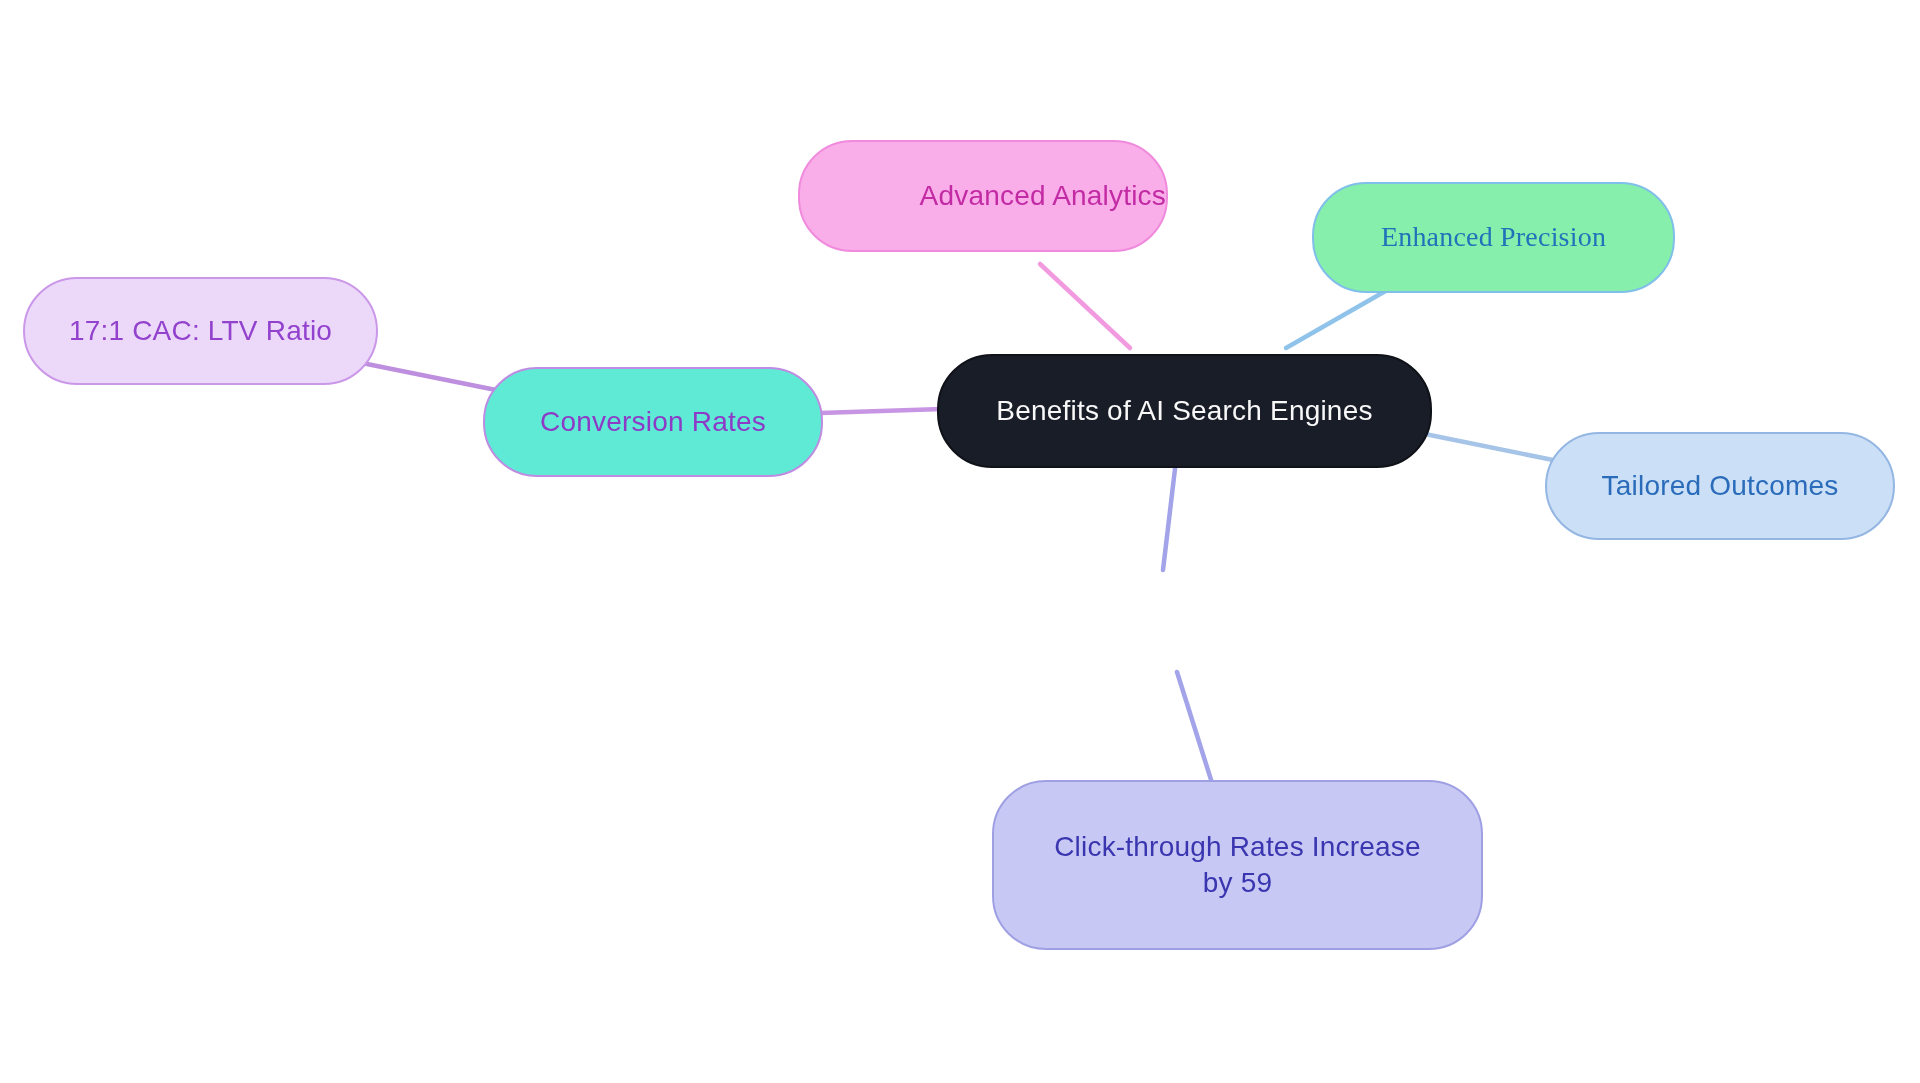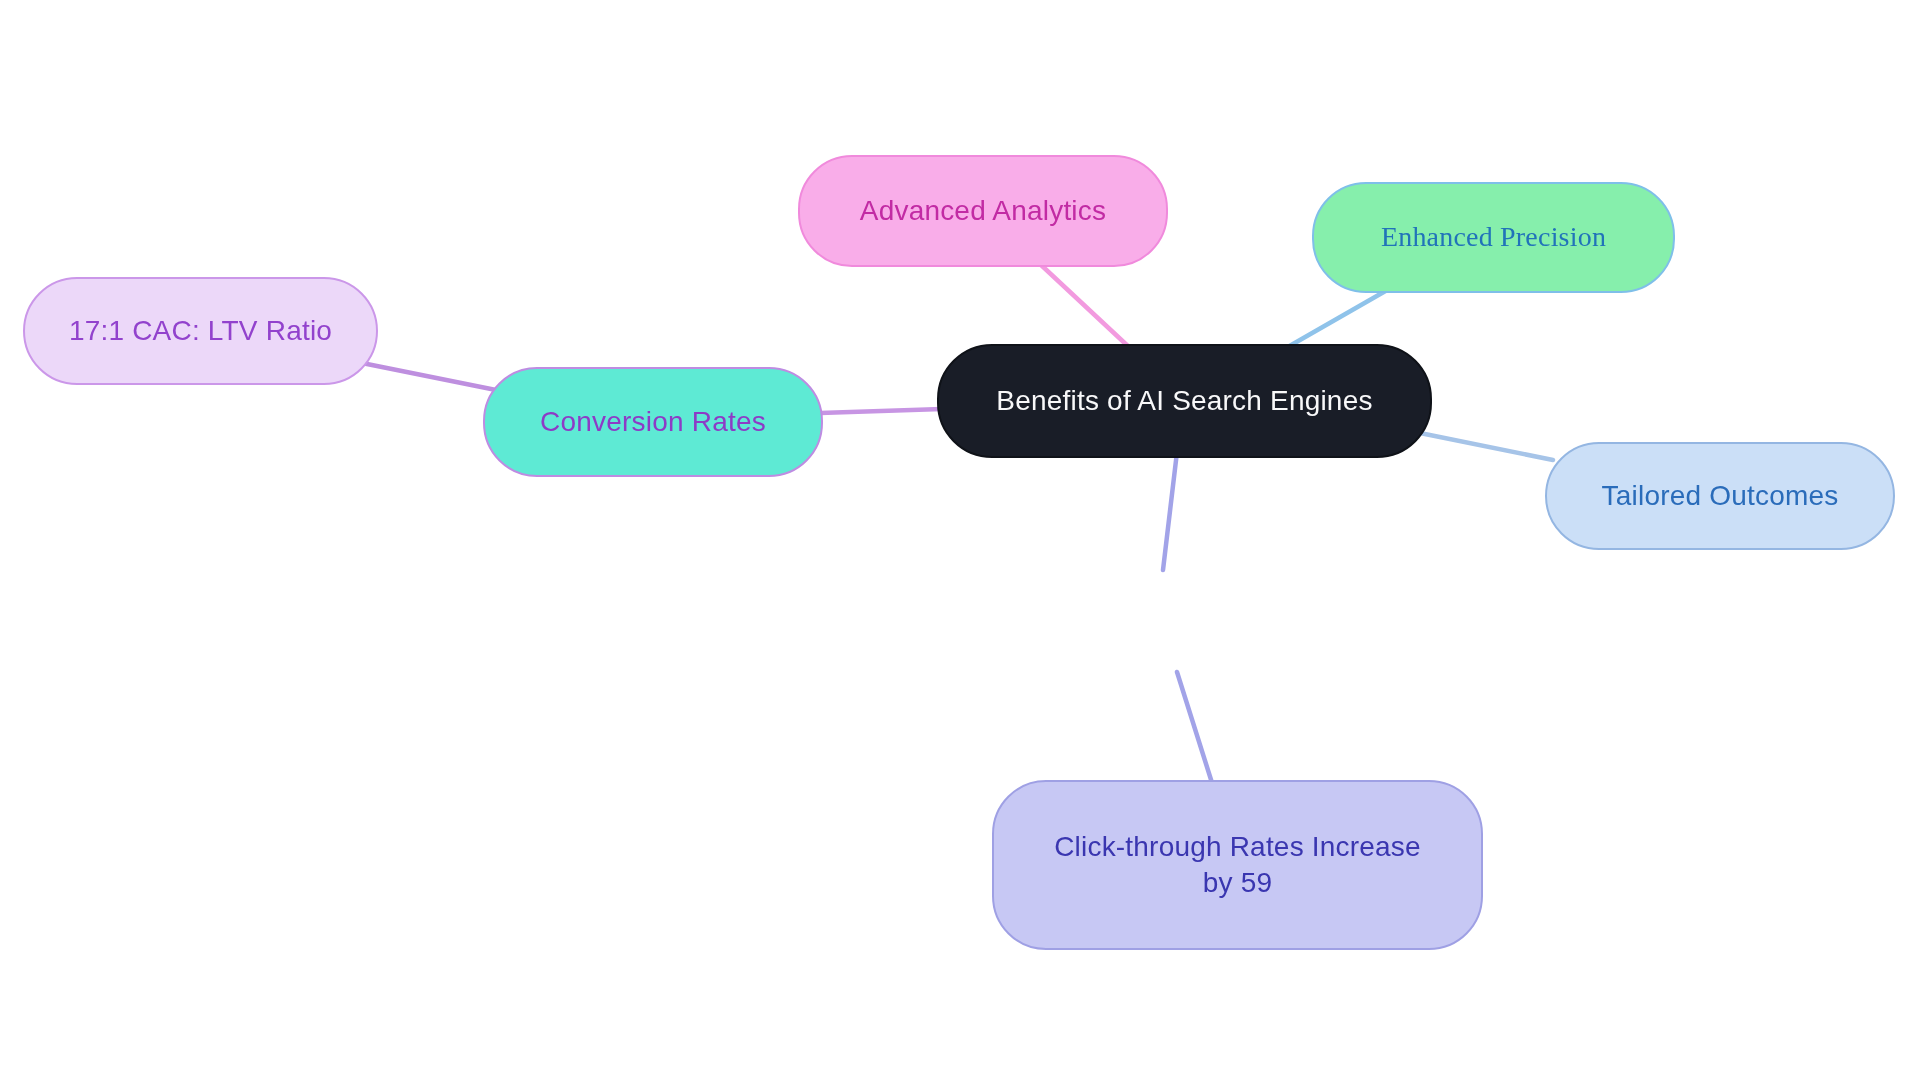--- a/index.html
+++ b/index.html
@@ -44,23 +44,23 @@
   }
   .branch {
     border: 2.5px solid transparent;
     border-radius: 54px;
   }
   .root {
     border: 2px solid #0f1218;
     border-radius: 55px;
   }
   #node-root            { left: 937px;  top: 344px; width: 495px; height: 114px; }
-  #node-advanced        { left: 798px;  top: 155px; width: 370px; height: 112px; }
+  #node-advanced        { left: 798px;  top: 140px; width: 370px; height: 112px; justify-content: flex-end; }
   #node-precision       { left: 1312px; top: 182px; width: 363px; height: 111px; }
-  #node-tailored        { left: 1545px; top: 432px; width: 350px; height: 108px; margin-top: 10px; }
+  #node-tailored        { left: 1545px; top: 432px; width: 350px; height: 108px; }
   #node-engagement      { left: 950px;  top: 565px; width: 413px; height: 112px; }
   #node-clickthrough    { left: 992px;  top: 780px; width: 491px; height: 170px; padding: 0 42px; }
   #node-conversion      { left: 483px;  top: 367px; width: 340px; height: 110px; }
   #node-cacltv          { left: 23px;   top: 277px; width: 355px; height: 108px; text-align: center; }
   .label { display: inline-block; }
 </style>
 </head>
 <body>
 
 <div class="canvas">
@@ -68,21 +68,21 @@
   <svg class="connectors" viewBox="0 0 1920 1083" xmlns="http://www.w3.org/2000/svg">
     <line x1="1040" y1="264" x2="1130" y2="348" stroke="#F29ADF"></line>
     <line x1="1389" y1="289" x2="1286" y2="348" stroke="#8FC3EA"></line>
     <line x1="1420" y1="433" x2="1553" y2="460" stroke="#A6C4E8"></line>
     <line x1="1177" y1="452" x2="1163" y2="570" stroke="#A2A3E8"></line>
     <line x1="1177" y1="672" x2="1213" y2="786" stroke="#A2A3E8"></line>
     <line x1="820" y1="413" x2="942" y2="409" stroke="#C795E3"></line>
     <line x1="362" y1="363" x2="496" y2="390" stroke="#BE8FDF"></line>
   </svg>
 
-  <div class="node root" id="node-root" style="background-color: rgb(25, 29, 39); color: rgb(248, 248, 249);">
+  <div class="node root" id="node-root" style="background-color: rgb(25, 29, 39); color: rgb(248, 248, 249); margin-top: 10px;">
     <span class="label">Benefits of AI Search Engines</span>
   </div>
 
   <div class="node branch" id="node-advanced" style="background-color: rgb(249, 173, 233); border-color: rgb(240, 138, 220); color: rgb(194, 43, 164);">
     <span class="label">Advanced Analytics</span>
   </div>
 
   <div class="node branch" id="node-precision" style="background-color: #86efac; border-color: rgb(127, 191, 233); color: rgb(33, 115, 185); font-family: Liberation Serif, serif;">
     <span class="label">Enhanced Precision</span>
   </div>

